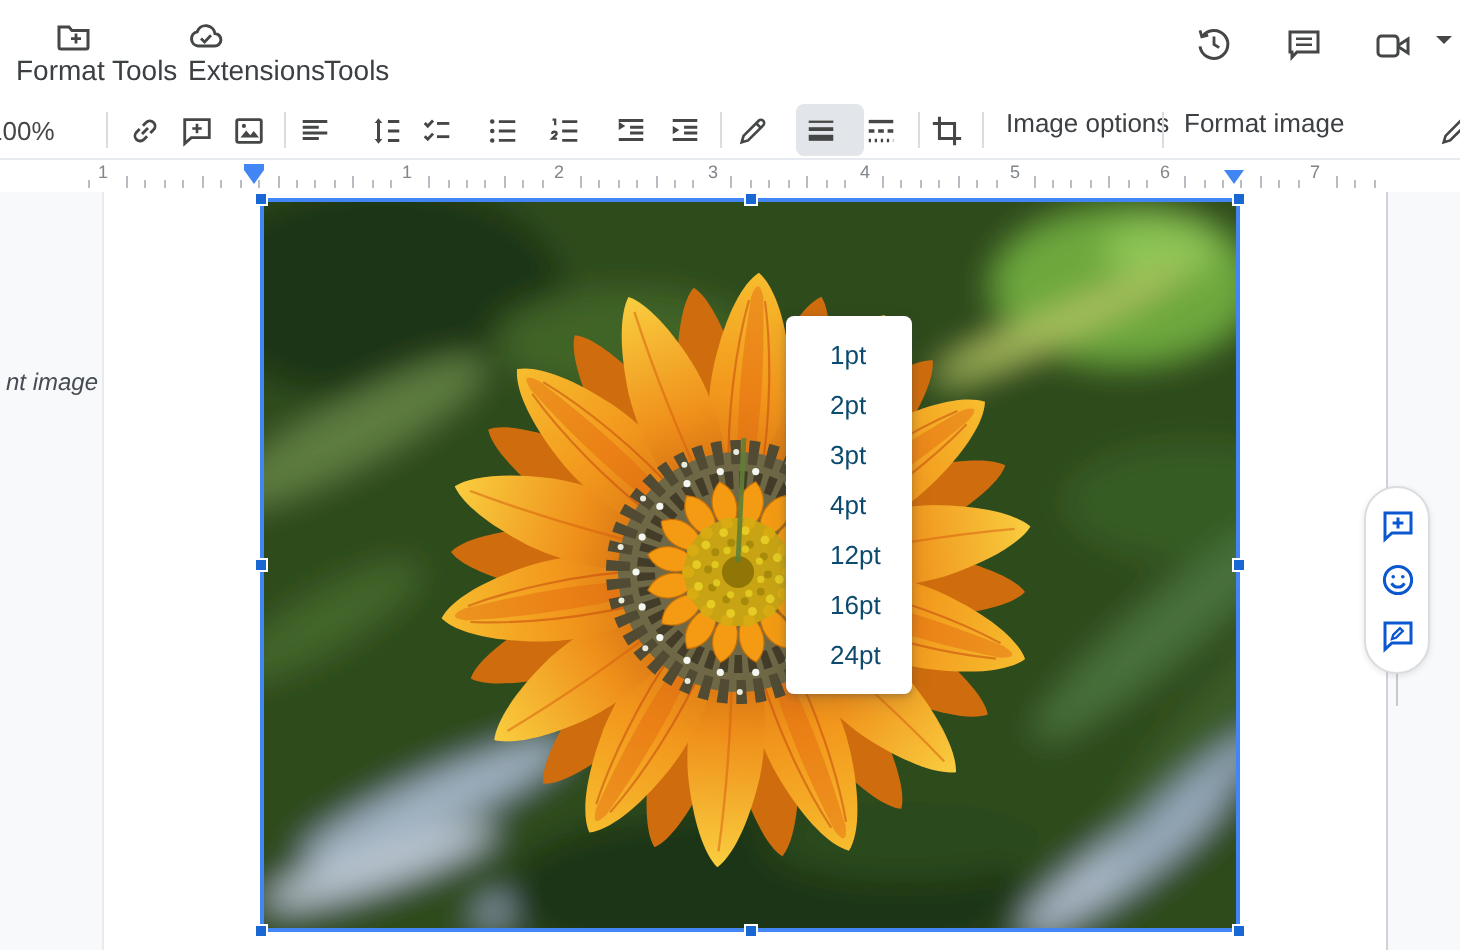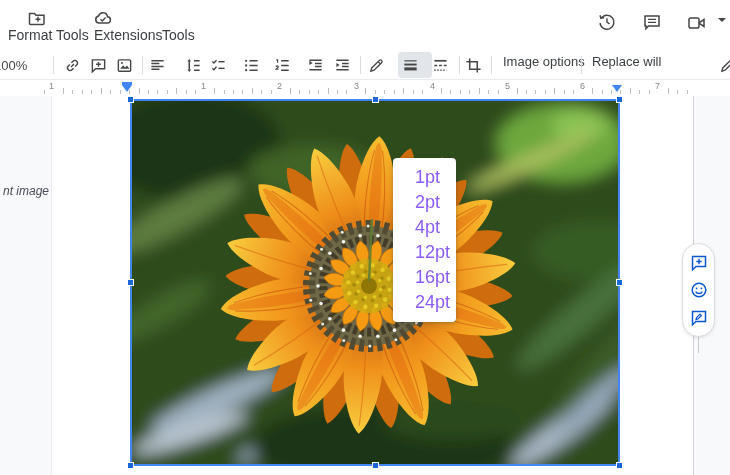--- a/index.html
+++ b/index.html
@@ -42,21 +42,21 @@
   
   #image-frame { position:absolute; left:130px; top:19px; width:490px; height:367px;
     border:2px solid #4285f4; z-index:3; }
   #image-frame svg { position:absolute; left:0; top:0; width:486px; height:363px; display:block; }
   .handle { position:absolute; width:7px; height:7px; background:#1967d2; border:1px solid #fff; z-index:8; }
 
   
   #weight-menu { position:absolute; left:393px; top:78px; width:63px; background:#fff; border-radius:4px;
     padding:7px 0; z-index:50;
     box-shadow:0 1px 3px rgba(60,64,67,.3), 0 4px 10px rgba(60,64,67,.15); }
-  .wm-item { height:25px; line-height:25px; padding-left:22px; font-size:18px; color:#8b5cf6; cursor:pointer; }
+  .wm-item { height:25px; line-height:25px; padding-left:22px; font-size:13px; color:#0c4a6e; cursor:pointer; }
 
   
   #side-pill { position:absolute; left:682px; top:163px; width:33px; height:94px; background:#fff;
     border:1px solid #dadce0; border-radius:17px; z-index:40;
     display:flex; flex-direction:column; align-items:center; justify-content:space-evenly;
     box-shadow:0 1px 3px rgba(0,0,0,.1); }
   .pill-btn { width:18px; height:18px; color:#0b57d0; }
   .pill-btn svg { width:18px; height:18px; }
   #anchor-line { position:absolute; left:698px; top:257px; width:1px; height:16px; background:#c6cace; z-index:39; }
 </style>
@@ -228,21 +228,21 @@
     <div class="tbtn" style="left:465px">
       <svg viewBox="0 0 18 18" fill="none" stroke="#444746" stroke-width="1.6">
         <path d="M5 1.5 v11.5 h11.5"></path>
         <path d="M1.5 5 h11.5 v11.5"></path>
       </svg>
     </div>
 
     <div class="tdivider" style="left:491px"></div>
     <span class="txt-btn" style="left:503px">Image options</span>
     <div class="tdivider" style="left:581px"></div>
-    <span class="txt-btn" style="left:592px">Replace will</span>
+    <span class="txt-btn" style="left:592px">Format image</span>
 
     <div class="tbtn" style="left:719px">
       <svg viewBox="0 0 18 18" fill="none" stroke="#444746" stroke-width="1.4">
         <path d="M3 15 l1-3.4 8-8 a1.4 1.4 0 0 1 2.4 2.4 l-8 8z"></path>
       </svg>
     </div>
   </div>
 
   <div id="canvas">
 
@@ -567,19 +567,20 @@
           <path d="M2.5 2.5 h13 v10 h-9.5 l-3.5 3.2 z"></path>
           <path d="M6 10.5 l.6-2 3.4-3.4 1.4 1.4 -3.4 3.4z" stroke-width="1.2"></path>
         </svg>
       </span>
     </div>
     <div id="anchor-line"></div>
 
     <div id="weight-menu">
       <div class="wm-item">1pt</div>
       <div class="wm-item">2pt</div>
+      <div class="wm-item">3pt</div>
       <div class="wm-item">4pt</div>
       <div class="wm-item">12pt</div>
       <div class="wm-item">16pt</div>
       <div class="wm-item">24pt</div>
     </div>
   </div>
 </div>
 
 </body></html>

